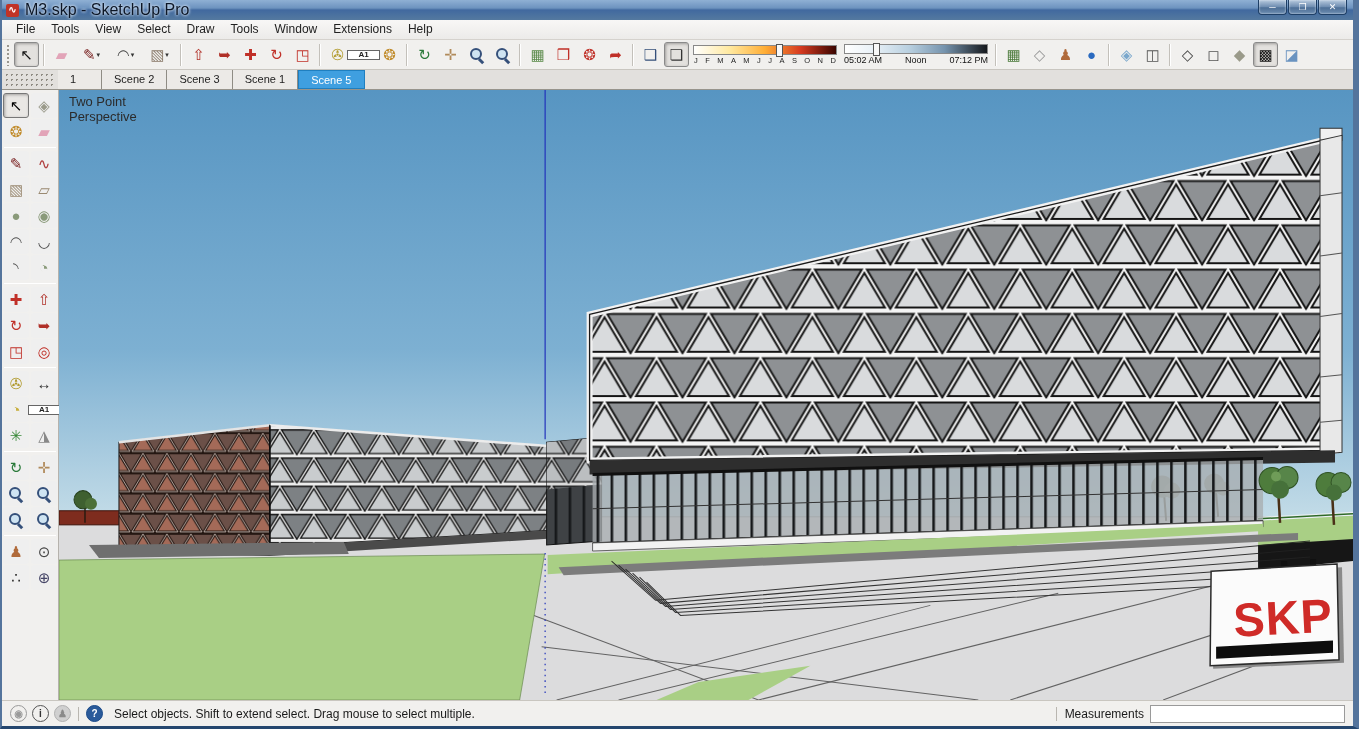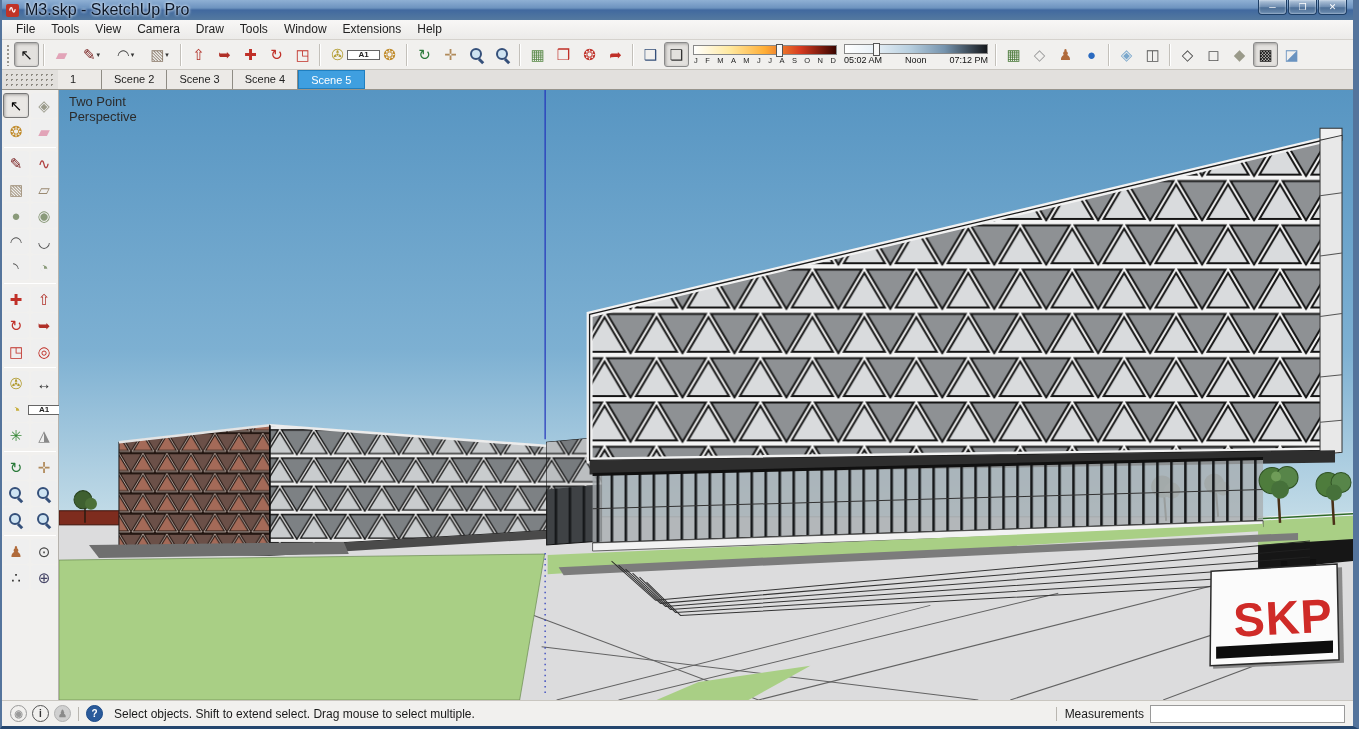--- a/index.html
+++ b/index.html
@@ -90,21 +90,21 @@
         <span class="cbtn">─</span>
         <span class="cbtn">❐</span>
         <span class="cbtn">✕</span>
       </div>
   </div>
 
   <div class="menubar" id="menubar">
       <span class="mitem">File</span>
       <span class="mitem">Tools</span>
       <span class="mitem">View</span>
-      <span class="mitem">Camera</span>
+      <span class="mitem">Select</span>
       <span class="mitem">Draw</span>
       <span class="mitem">Tools</span>
       <span class="mitem">Window</span>
       <span class="mitem">Extensions</span>
       <span class="mitem">Help</span>
     </div>
 
   <div class="toolbar" id="top-toolbar">
       <div class="grip"></div>
       <button class="tbtn pressed">
@@ -250,21 +250,21 @@
       <button class="tbtn">
         <span style="color: rgb(106, 147, 192);">◪</span>
       </button>
     </div>
 
   <div class="tabbar" id="tabbar">
       <div class="tabgrip"></div>
       <div class="stab first">1</div>
       <div class="stab">Scene 2</div>
       <div class="stab">Scene 3</div>
-      <div class="stab">Scene 4</div>
+      <div class="stab">Scene 1</div>
       <div class="stab active">Scene 5</div>
     </div>
 
   <div class="main">
     <div class="ltools" id="ltools">
         <button class="lbtn pressed">
           <span style="color: rgb(0, 0, 0);">↖</span>
         </button>
         <button class="lbtn">
           <span style="color: rgb(154, 154, 138);">◈</span>

